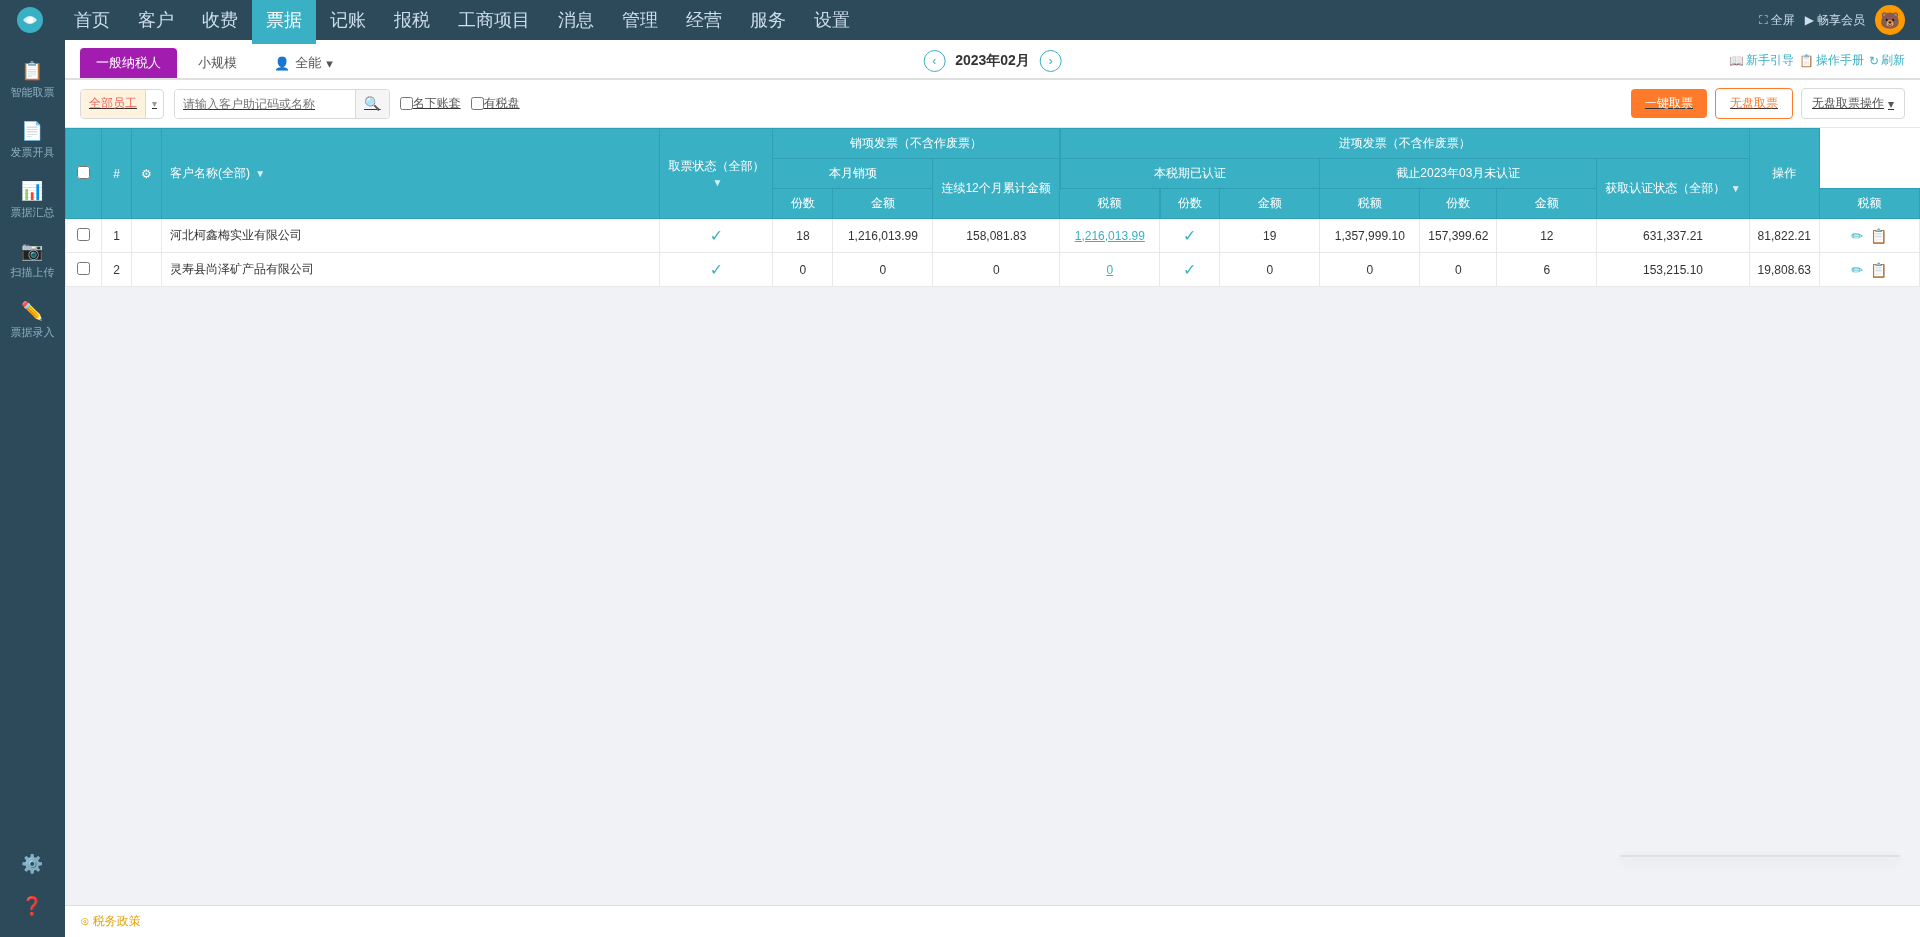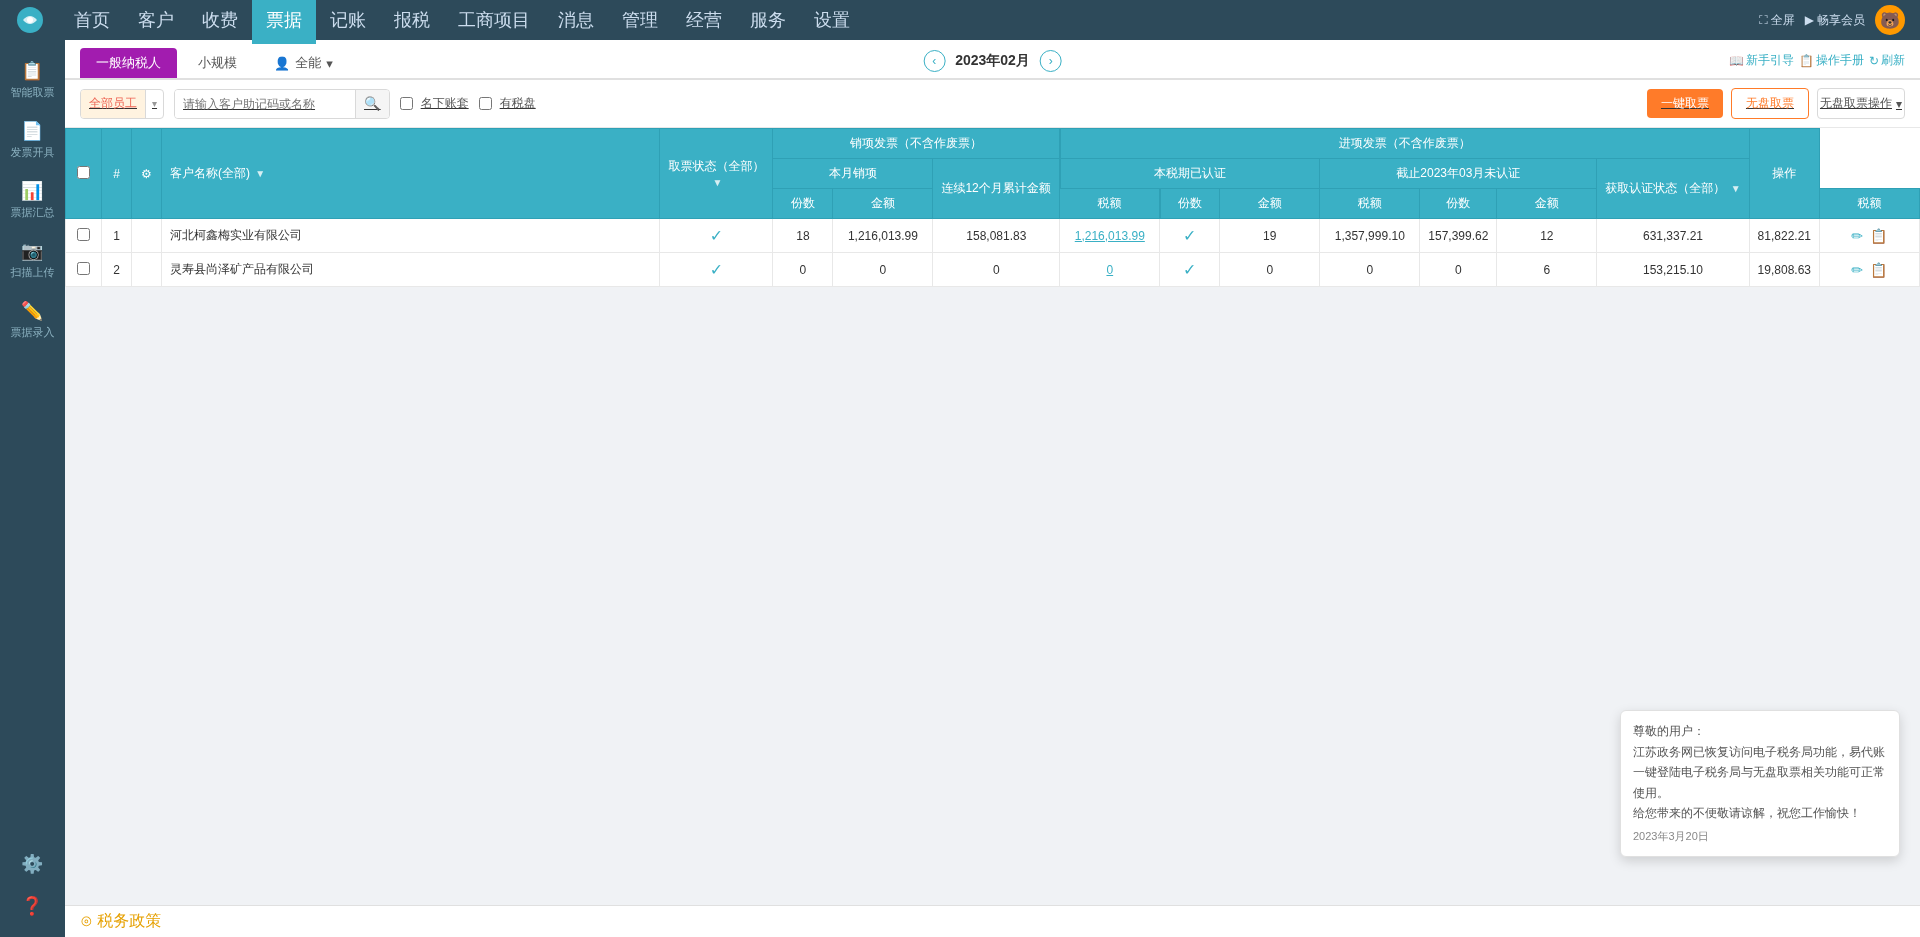--- a/index.html
+++ b/index.html
@@ -233,21 +233,21 @@
       border: none;
       border-left: 1px solid #d9d9d9;
       padding: 0 8px;
       height: 100%;
       cursor: pointer;
       color: #666;
     }
     .checkbox-label {
       display: flex;
       align-items: center;
-      gap: 8px;
+      gap: 0;
       font-size: 12px;
       color: #555;
       cursor: pointer;
     }
     .toolbar-right {
       margin-left: auto;
       display: flex;
       align-items: center;
       gap: 8px;
     }
@@ -269,21 +269,21 @@
       padding: 6px 14px;
       cursor: pointer;
       font-size: 12px;
       white-space: nowrap;
     }
     .btn-dropdown {
       background: #fff;
       color: #555;
       border: 1px solid #d9d9d9;
       border-radius: 4px;
-      padding: 6px 2px;
+      padding: 6px 10px;
       cursor: pointer;
       font-size: 12px;
       display: flex;
       align-items: center;
       gap: 4px;
       white-space: nowrap;
     }
 
     
     .table-wrap {
@@ -388,21 +388,21 @@
       position: fixed;
       bottom: 0;
       left: 65px;
       right: 0;
       height: 32px;
       background: #fff;
       border-top: 1px solid #e0e0e0;
       display: flex;
       align-items: center;
       padding: 0 15px;
-      font-size: 16px;
+      font-size: 12px;
     }
     .tax-policy-link {
       color: #e6a000;
       cursor: pointer;
       display: flex;
       align-items: center;
       gap: 4px;
     }
 
     
@@ -636,25 +636,19 @@
             <button class="action-btn">📋</button>
           </td>
         </tr>
       </tbody>
     </table>
   </div>
 
 </div>
 
 <div class="notification-popup">
-  <div class="notification-body">
-    <div style="white-space: pre-line;">尊敬的用户：
-  江苏政务网已恢复访问电子税务局功能，易代账一键登陆电子税务局与无盘取票相关功能可正常使用。
-  给您带来的不便敬请谅解，祝您工作愉快！</div>
-    <div class="notification-date">2023年3月20日</div>
-  </div>
 </div>
 
 <div class="bottom-bar">
   <div class="tax-policy-link">
     <span>⊙ 税务政策</span>
   </div>
 </div>
 
 </body></html>

